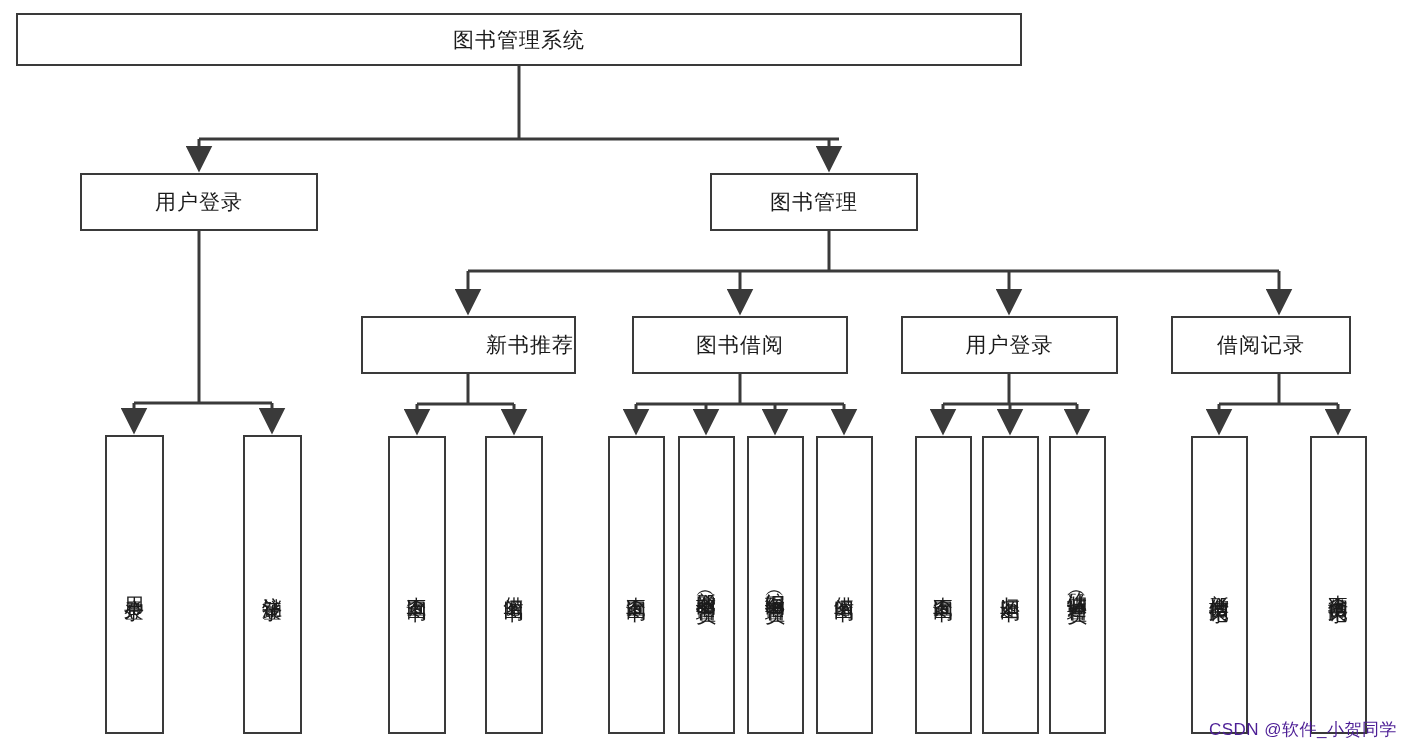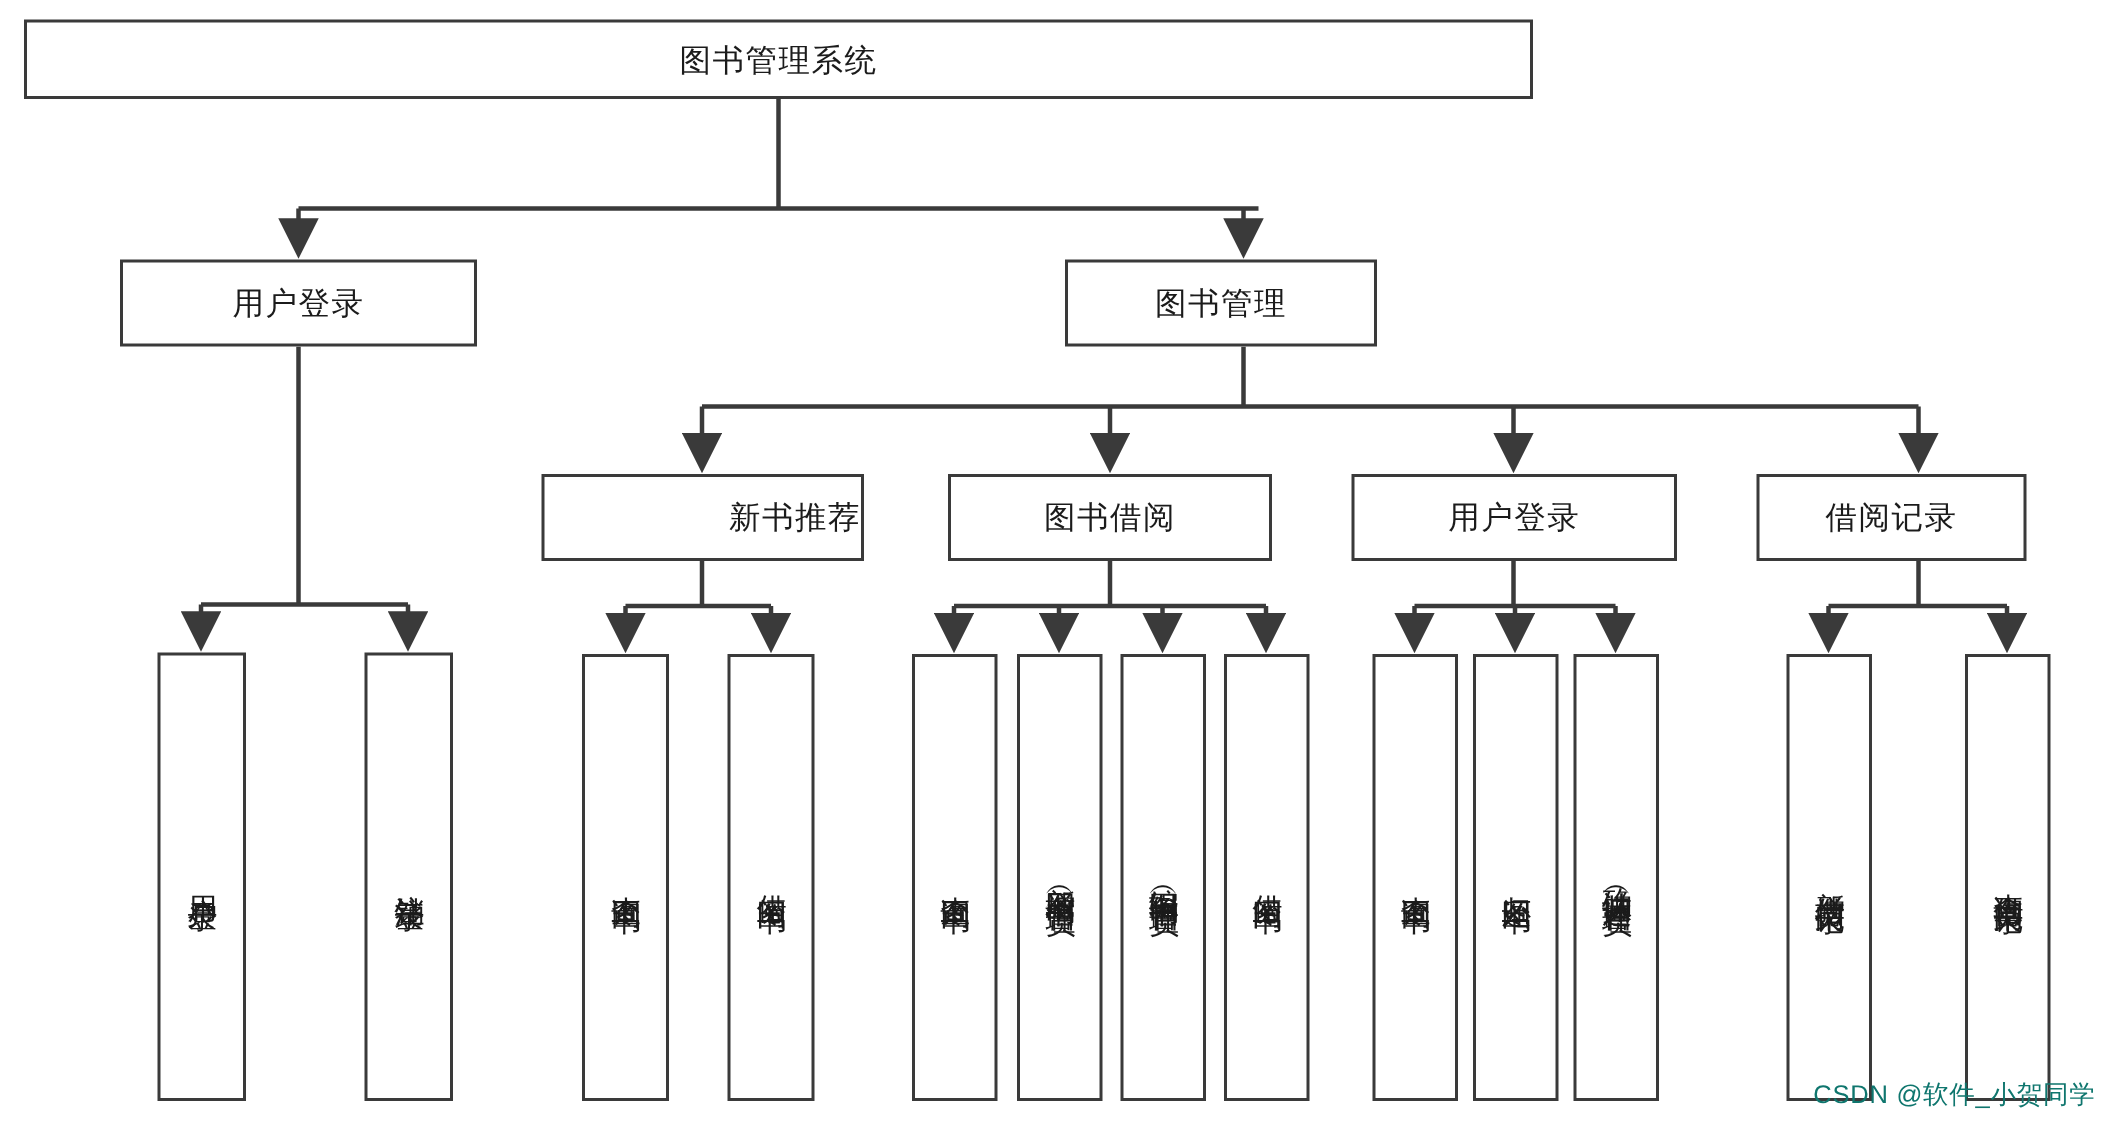--- a/index.html
+++ b/index.html
@@ -50,21 +50,21 @@
     white-space: nowrap;
   }
   .h-label {
     white-space: nowrap;
   }
   #watermark {
     position: absolute;
     right: 8px;
     bottom: 6px;
     font-size: 17px;
-    color: #0f766e;
+    color: #4c1d95;
     letter-spacing: 0.5px;
     z-index: 3;
     white-space: nowrap;
   }
 </style>
 </head>
 <body>
 
 <div id="diagram-root">
 

